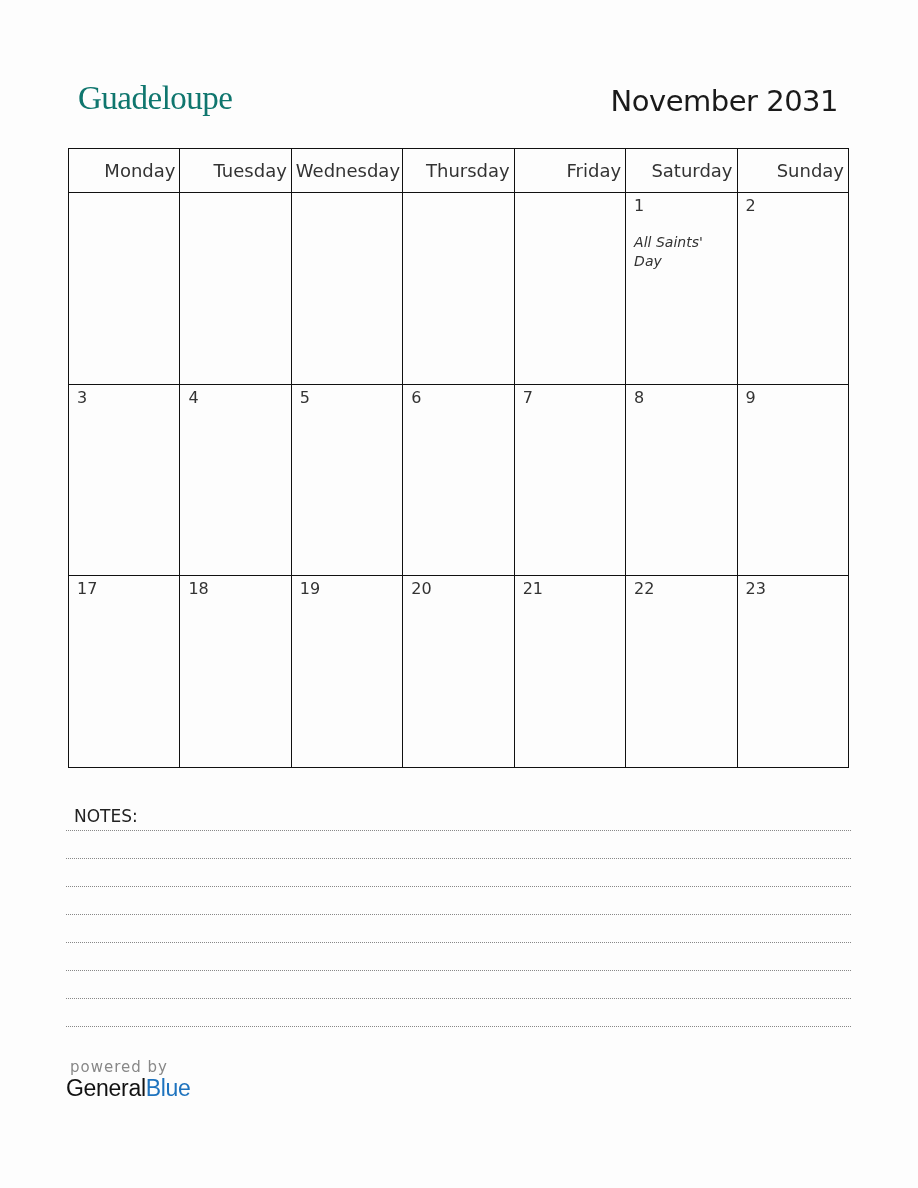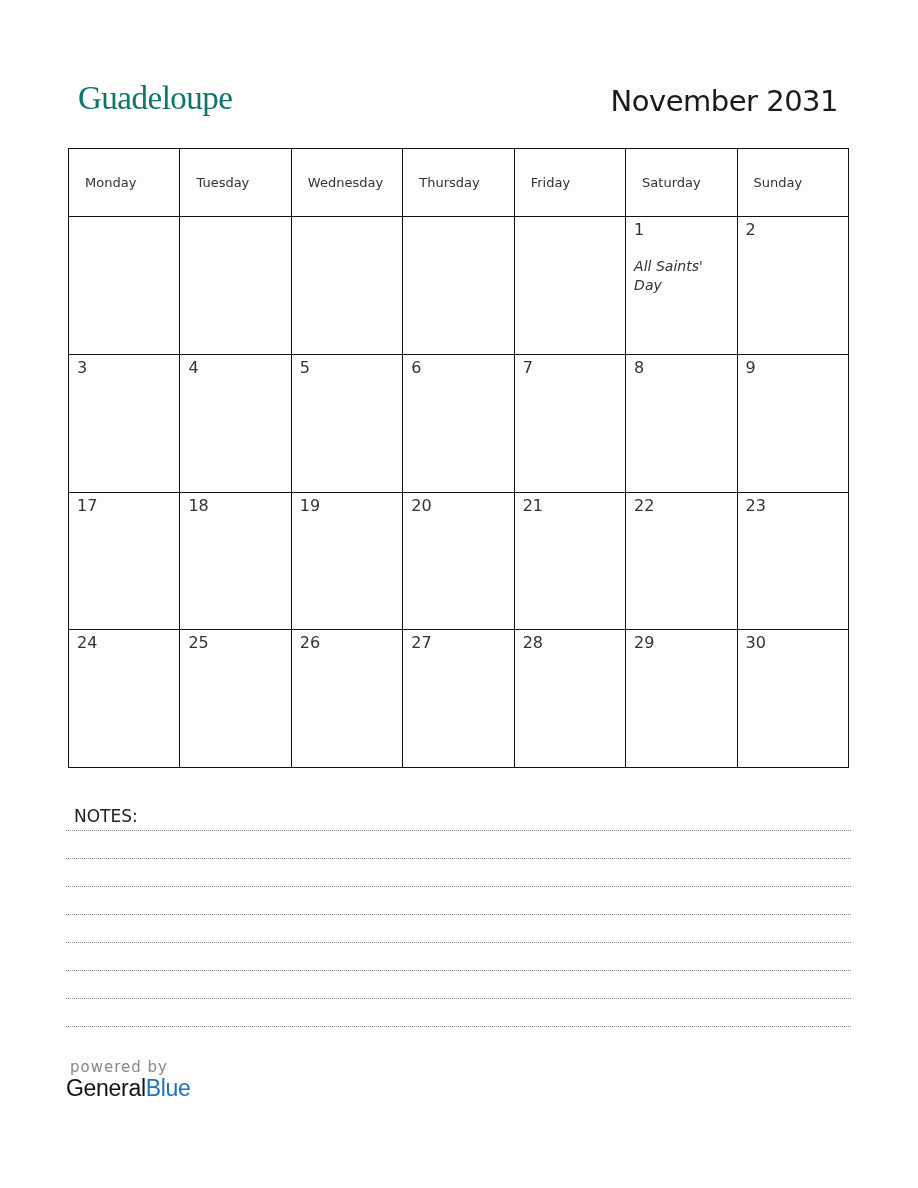--- a/index.html
+++ b/index.html
@@ -14,22 +14,22 @@
     .title-right {
       position: absolute; right: 80px; top: 84px; font-size: 29px; color: #1a1a1a;
       font-family: "DejaVu Sans", sans-serif; letter-spacing: -0.5px;
     }
     table.cal {
       position: absolute; left: 68px; top: 148px; width: 781px; height: 620px;
       border-collapse: collapse; table-layout: fixed;
     }
     table.cal th, table.cal td { border: 1px solid #111; }
     table.cal th {
-      height: 35px; font-weight: normal; font-size: 13px; color: #333; padding: 16px;
-      text-align: left; vertical-align: middle;
+      height: 35px; font-weight: normal; font-size: 18px; color: #333; padding: 4px;
+      text-align: right; vertical-align: middle;
     }
     table.cal td {
       height: 115px; vertical-align: top; padding: 4px 8px; box-sizing: border-box;
     }
     .daynum { font-size: 16px; color: #333; line-height: 18px; display: block; }
     .holiday { font-size: 14px; color: #333; line-height: 19px; display: block; margin-top: 18px; width: 80px; font-style: italic; }
     .notes-label {
       position: absolute; left: 74px; top: 806px; font-size: 17px; color: #222;
     }
     .note-line {
@@ -128,43 +128,20 @@
         <td>
           <span class="daynum">21</span>
         </td>
         <td>
           <span class="daynum">22</span>
         </td>
         <td>
           <span class="daynum">23</span>
         </td>
       </tr>
-      <tr>
-        <td>
-          <span class="daynum">24</span>
-        </td>
-        <td>
-          <span class="daynum">25</span>
-        </td>
-        <td>
-          <span class="daynum">26</span>
-        </td>
-        <td>
-          <span class="daynum">27</span>
-        </td>
-        <td>
-          <span class="daynum">28</span>
-        </td>
-        <td>
-          <span class="daynum">29</span>
-        </td>
-        <td>
-          <span class="daynum">30</span>
-        </td>
-      </tr>
     </tbody>
 </table>
 
 <div class="notes-label">NOTES:</div>
 <div id="notes-lines">
     <div class="note-line" style="top: 830px;"></div>
     <div class="note-line" style="top: 858px;"></div>
     <div class="note-line" style="top: 886px;"></div>
     <div class="note-line" style="top: 914px;"></div>
     <div class="note-line" style="top: 942px;"></div>

